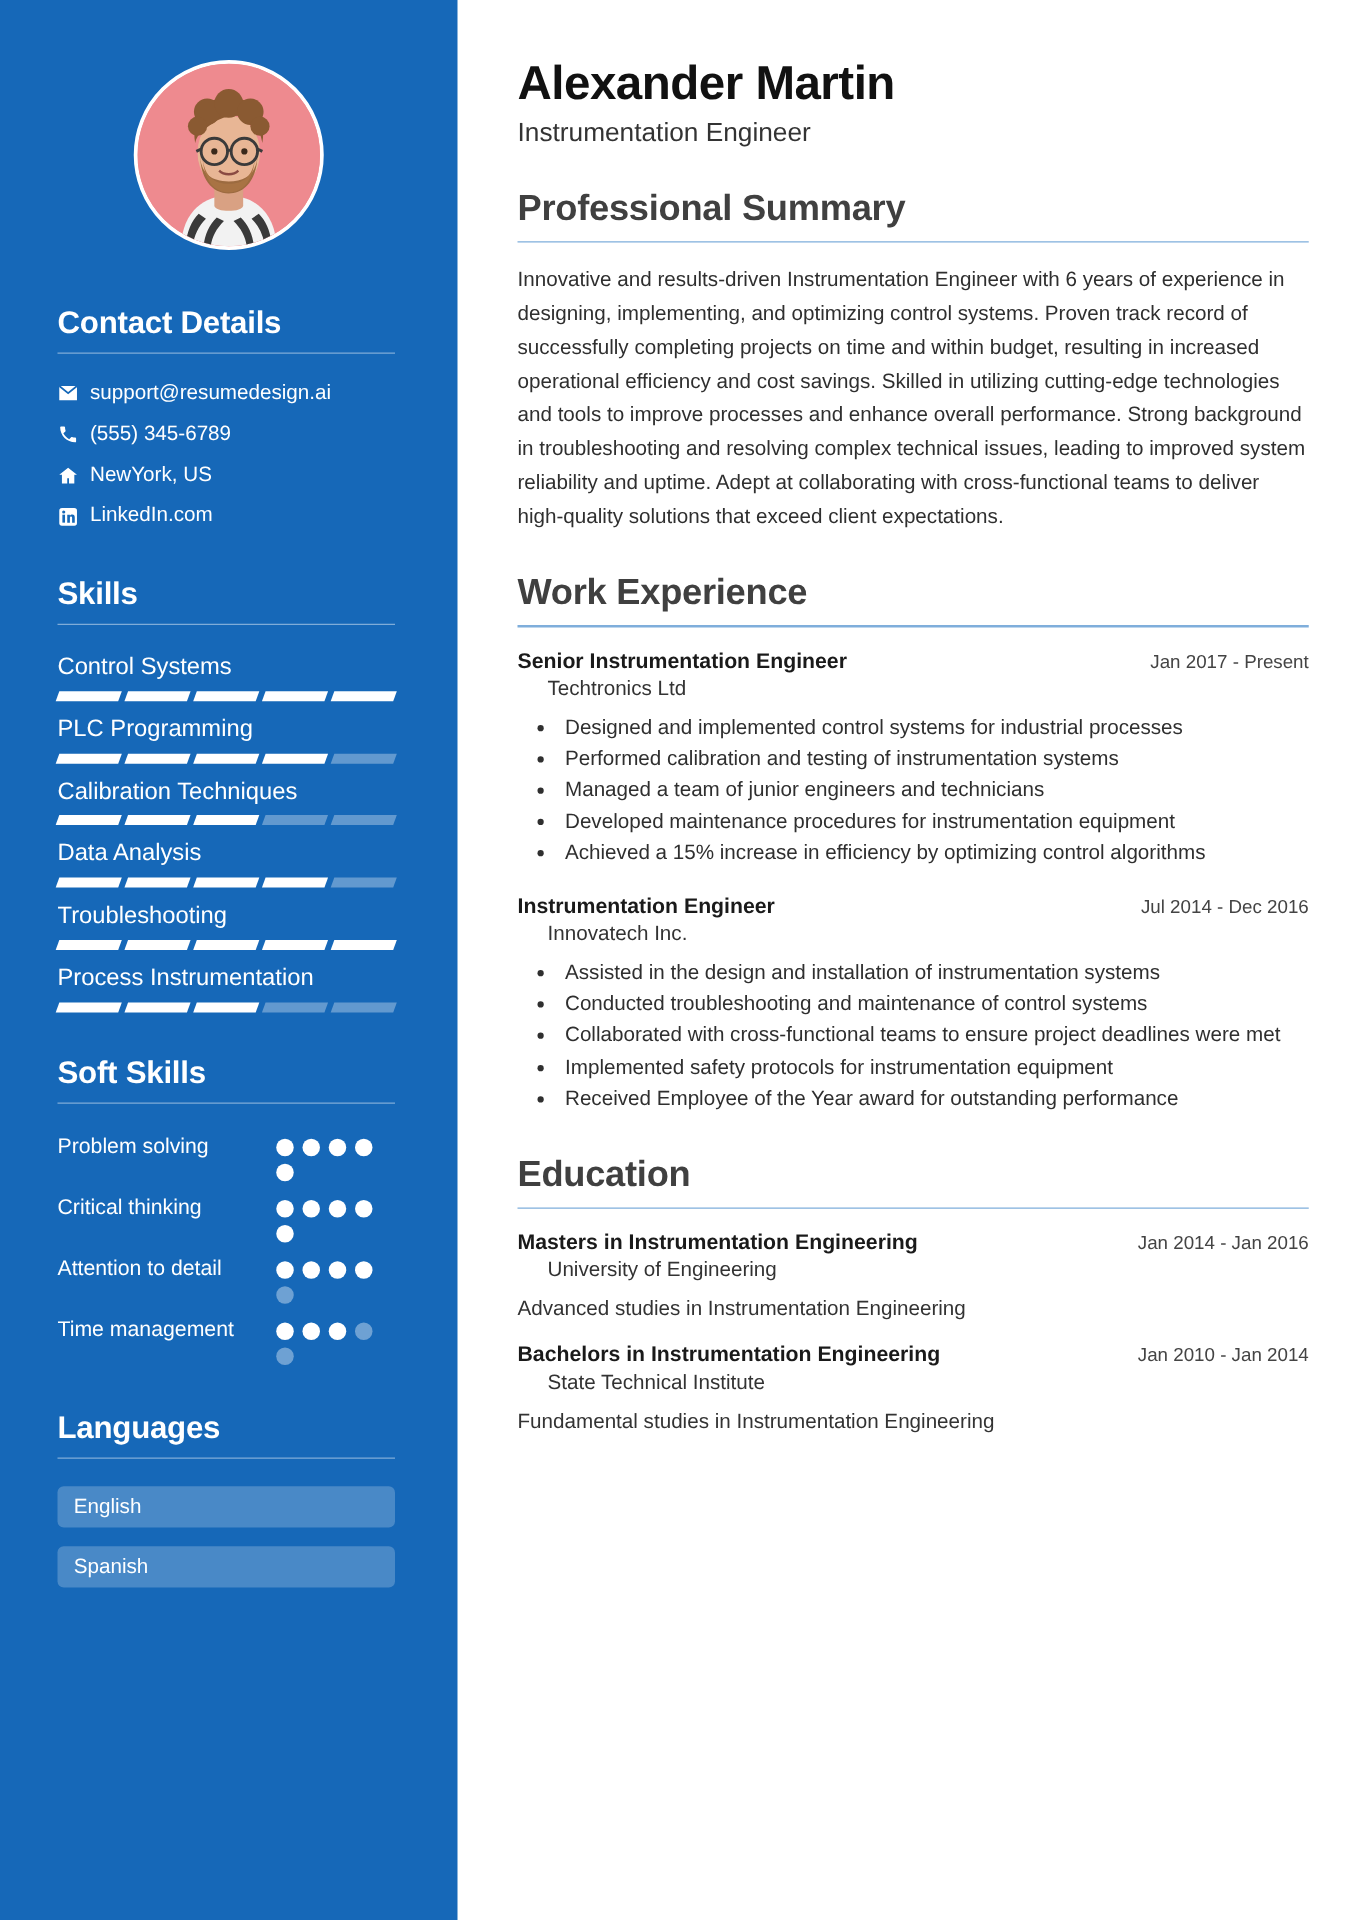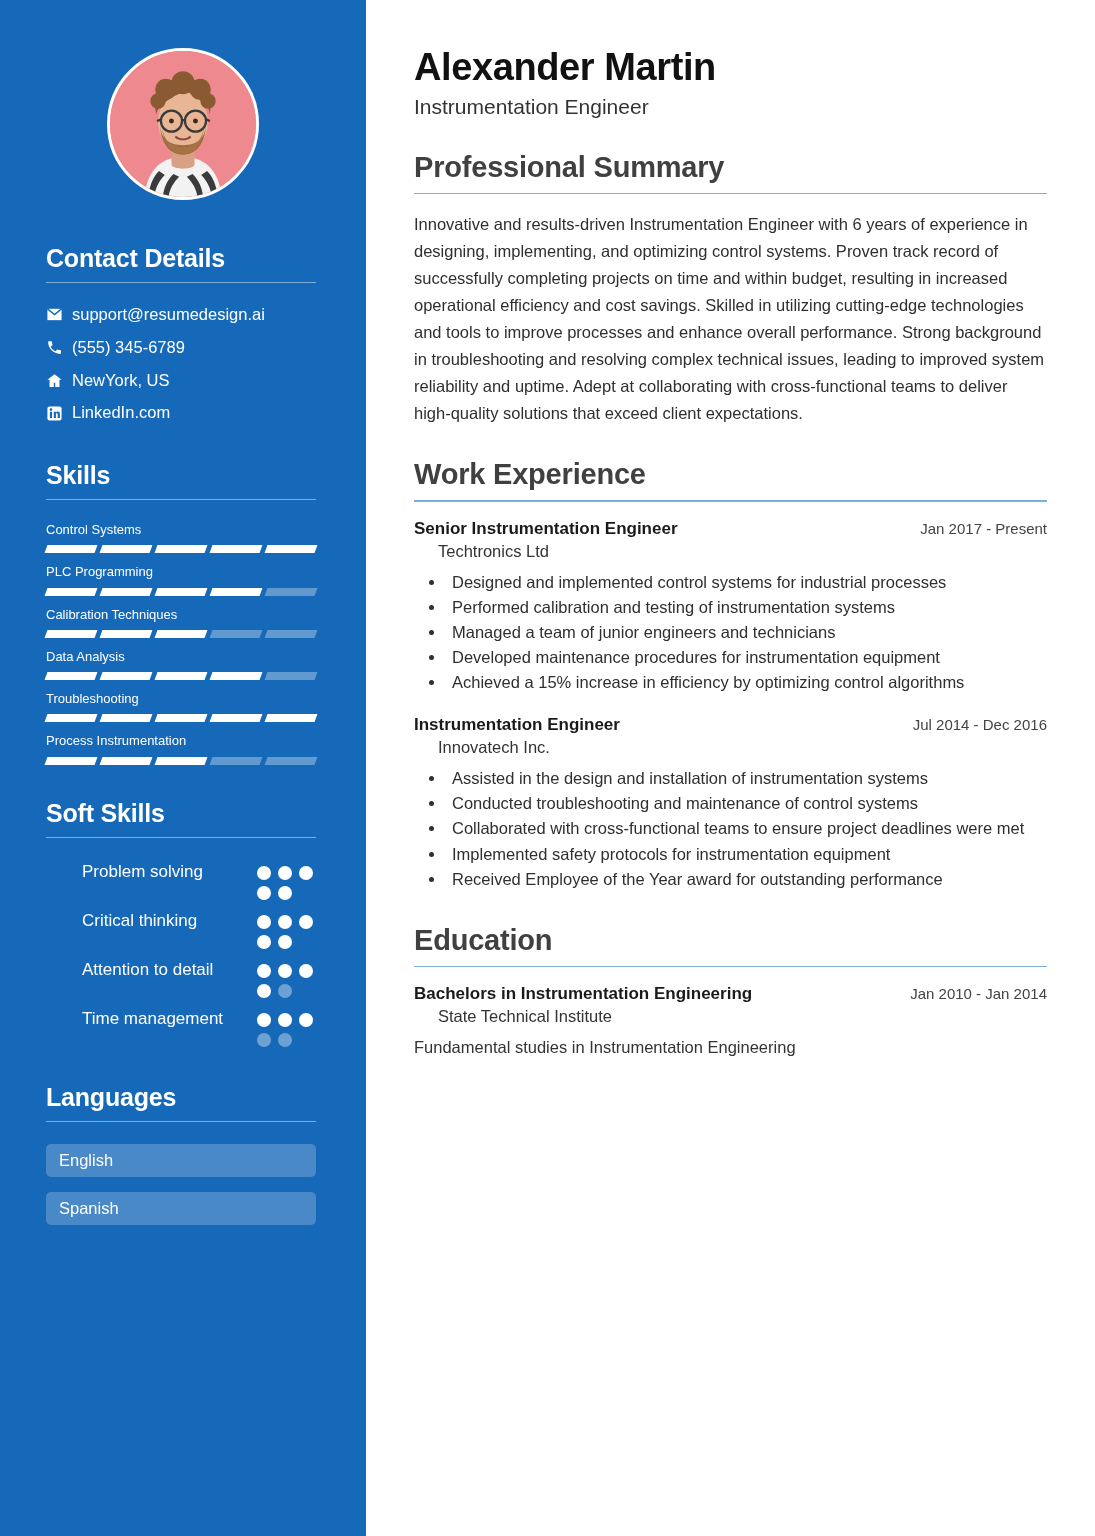--- a/index.html
+++ b/index.html
@@ -72,39 +72,39 @@
     align-items: center;
     justify-content: flex-start;
   }
   .c-icon svg { fill: #ffffff; }
   .c-text { line-height: 1.2; }
 
   
   .skills-list { margin-bottom: 34px; }
   .skill-item { margin-bottom: 11px; }
   .skill-name {
-    font-size: 13px;
+    font-size: 19px;
     margin-bottom: 7px;
     line-height: 1.25;
   }
   .skill-bar {
     display: flex;
     gap: 5px;
     height: 8px;
   }
   .seg {
     flex: 1;
     height: 8px;
     background: #ffffff;
     transform: skewX(-20deg);
   }
   .seg.off { background: rgba(255,255,255,0.33); }
 
   
-  .soft-list { margin-bottom: 36px; margin-left: 36px; }
+  .soft-list { margin-bottom: 36px; }
   .soft-row {
     display: flex;
     align-items: flex-start;
     margin-bottom: 9px;
   }
   .soft-name {
     font-size: 17px;
     line-height: 1.38;
     width: 175px;
     min-width: 175px;
@@ -483,20 +483,28 @@
           </div>
         </div>
     </section>
 
     <section class="section">
       <div class="sec-heading">Education</div>
       <div class="sec-rule"></div>
       <div id="education-list">
           <div class="edu-entry">
             <div class="entry-head">
+              <div class="entry-title">Masters in Instrumentation Engineering</div>
+              <div class="entry-date">Jan 2014 - Jan 2016</div>
+            </div>
+            <div class="entry-org">University of Engineering</div>
+            <div class="entry-desc">Advanced studies in Instrumentation Engineering</div>
+          </div>
+          <div class="edu-entry">
+            <div class="entry-head">
               <div class="entry-title">Bachelors in Instrumentation Engineering</div>
               <div class="entry-date">Jan 2010 - Jan 2014</div>
             </div>
             <div class="entry-org">State Technical Institute</div>
             <div class="entry-desc">Fundamental studies in Instrumentation Engineering</div>
           </div>
         </div>
     </section>
 
   </main>

